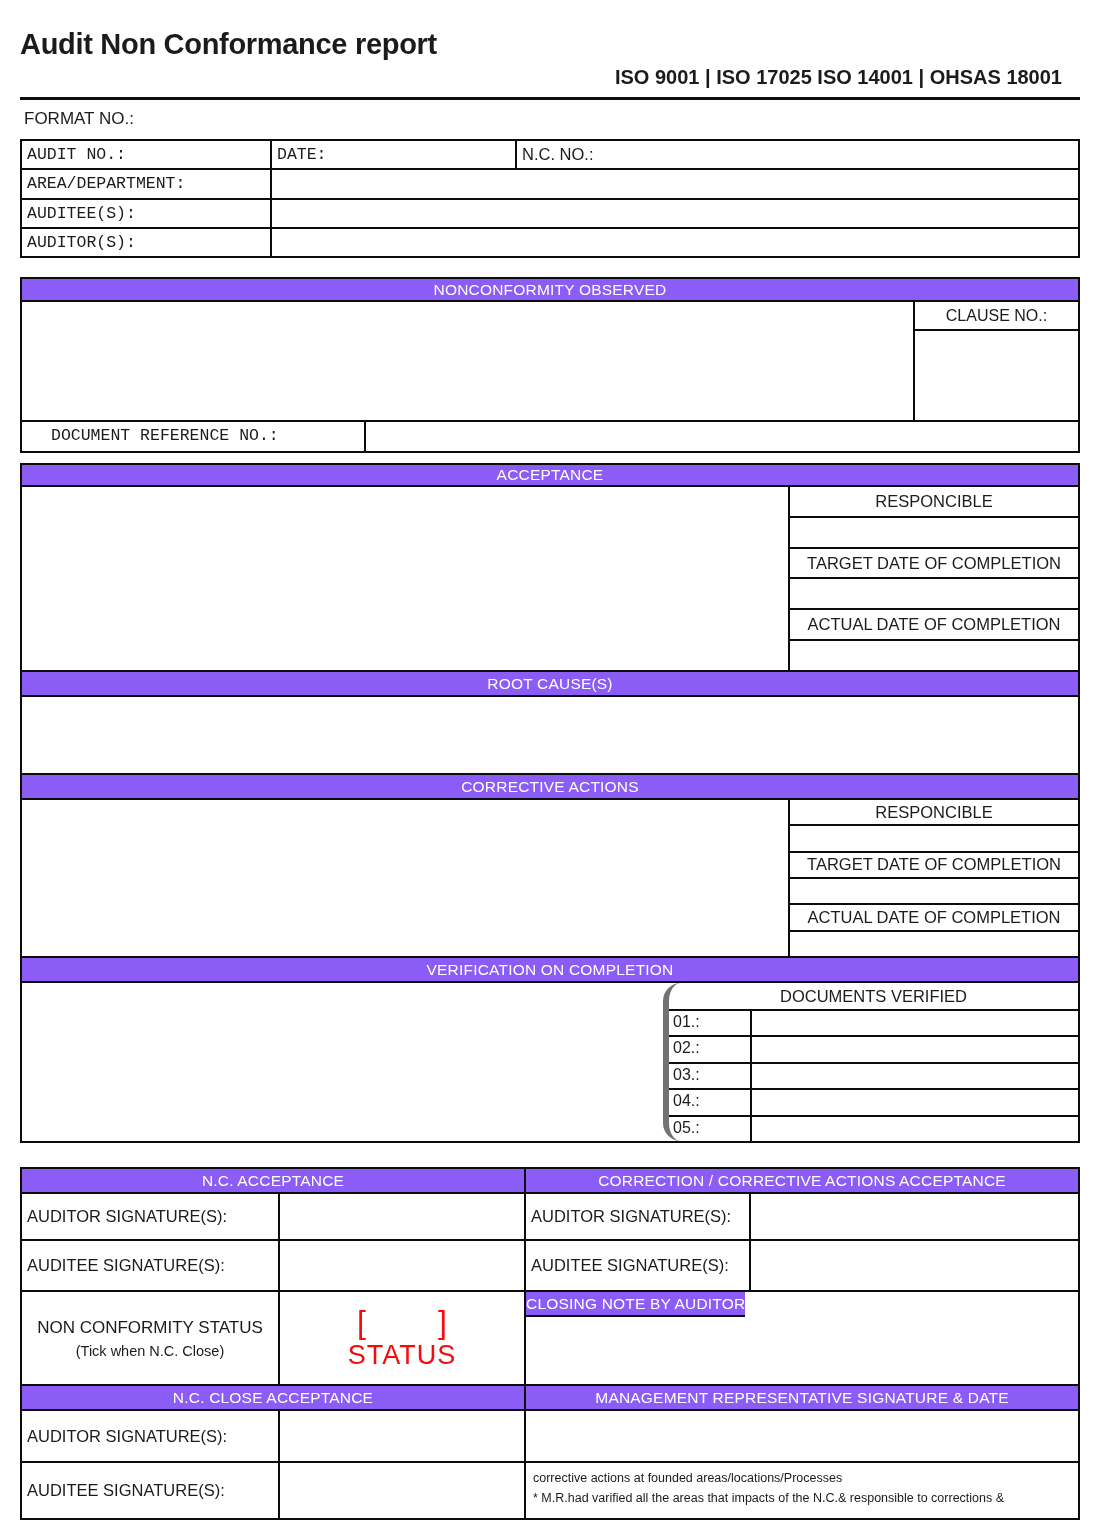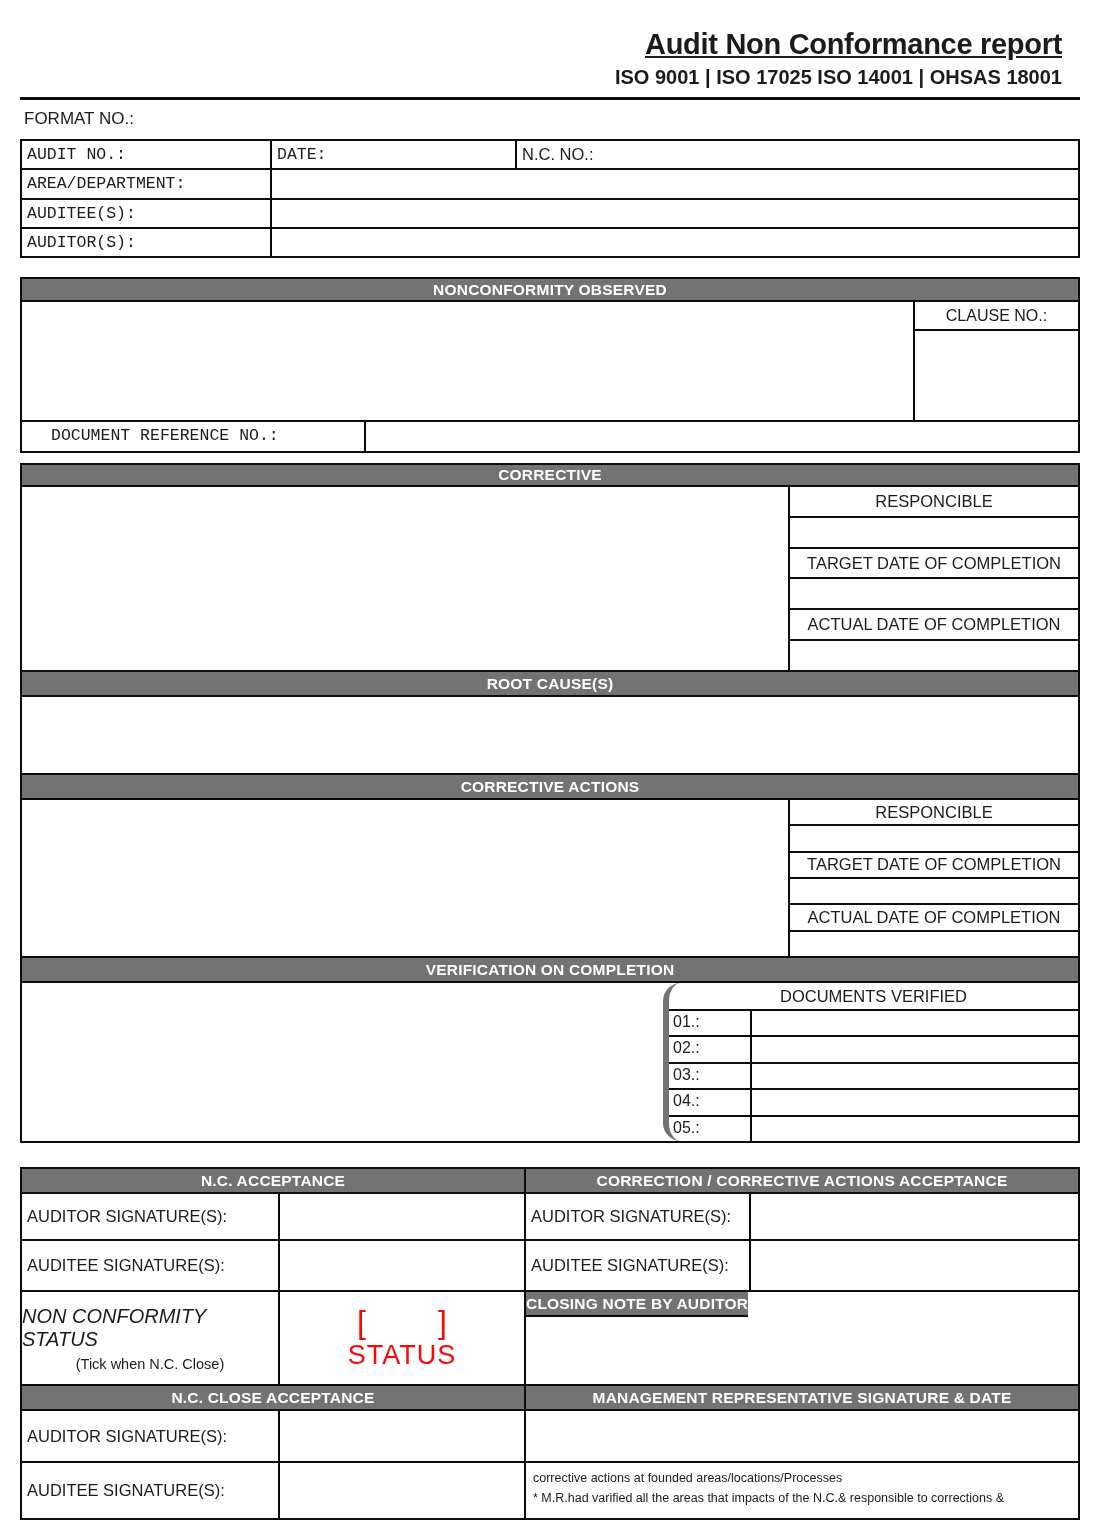--- a/index.html
+++ b/index.html
@@ -1,28 +1,28 @@
 <!DOCTYPE html>
 <html><head>
 <meta charset="utf-8">
 <style>
   * { margin:0; padding:0; box-sizing:border-box; }
   html,body { background:#ffffff; }
   body { font-family:"Liberation Sans", sans-serif; color:#1b1b1b; }
   .canvas { position:relative; width:1094px; height:1536px; background:#fff; overflow:hidden; }
 
-  .title { position:absolute; top:28px; left:20px; width:1042px; text-align:right;
-           font-size:29px; font-weight:600; letter-spacing:-0.3px;text-decoration:underline; }
+  .title { position:absolute; top:28px; left:20px; width:1042px; text-align:left;
+           font-size:29px; font-weight:600; letter-spacing:-0.3px; }
   .subtitle { position:absolute; top:66px; left:20px; width:1042px; text-align:right;
               font-size:20px; font-weight:600; }
   .rule { position:absolute; top:97px; left:20px; width:1060px; height:3px; background:#0c0c0c; }
   .format { position:absolute; top:109px; left:24px; font-size:17px; }
 
   .blk { position:absolute; left:20px; width:1060px; border:2px solid #0c0c0c; background:#fff; }
-  .bar { background:#737373; color:#ffffff; text-align:center; font-size:15.5px; font-weight:700;
+  .bar { background:#8b5cf6; color:#ffffff; text-align:center; font-size:15.5px; font-weight:400;
          letter-spacing:0.2px; display:flex; align-items:center; justify-content:center;
          border-bottom:2px solid #0c0c0c; }
   .row { display:flex; border-bottom:2px solid #0c0c0c; }
   .row:last-child { border-bottom:none; }
   .cell { padding:4px 5px; font-size:16.5px; display:flex; align-items:flex-start; }
   .lbl { border-right:2px solid #0c0c0c;font-family:Liberation Mono, monospace; }
   .fill { flex:1 1 auto; }
 
   
   .info { top:139px; height:119px; display:flex; flex-direction:column; }
@@ -57,21 +57,21 @@
   
   .accept { top:1167px; height:353px; display:flex; flex-direction:column; }
   .h-left { width:504px; border-right:2px solid #0c0c0c; display:flex; }
   .h-right { flex:1 1 auto; display:flex; }
   .accept .bar { border:none; flex:1; }
   .accept .row { align-items:stretch; }
   .lbl-s { width:258px; border-right:2px solid #0c0c0c; align-items:center; }
   .lbl-r { width:225px; border-right:2px solid #0c0c0c; align-items:center; }
   .status-lbl { width:258px; border-right:2px solid #0c0c0c; display:flex; flex-direction:column;
                 align-items:center; justify-content:center; gap:5px; }
-  .status-l1 { font-size:20px;font-style:italic; }
+  .status-l1 { font-size:17px; }
   .status-l2 { font-size:14.5px; }
   .tick { flex:1 1 auto; display:flex; flex-direction:column; align-items:center; justify-content:center; }
   .brackets { color:#f90a0a; font-size:32px; line-height:1; display:flex; gap:72px; }
   .close-word { color:#f90a0a; font-size:27px; font-weight:500; letter-spacing:1px; margin-top:2px; }
   .note-col { flex:1 1 auto; display:flex; flex-direction:row; }
   .note-col .bar { flex:none; height:25px; border-bottom:2px solid #0c0c0c; }
   .footnote { flex:1; padding:5px 7px; font-size:12.5px; line-height:1.6; display:block; }
 </style>
 </head>
 <body>
@@ -112,21 +112,21 @@
         <div class="fill"></div>
       </div>
     </div>
     <div class="doc-row">
       <div class="cell lbl" style="width:320px">DOCUMENT REFERENCE NO.:</div>
       <div class="cell fill"></div>
     </div>
   </div>
 
   <div class="blk work">
-    <div class="bar sub-bar first" style="height:24px">CORRECTIVE</div>
+    <div class="bar sub-bar first" style="height:24px">ACCEPTANCE</div>
     <div class="sub-body" style="height:185px">
       <div class="cell fill"></div>
       <div class="sidecol">
         <div>RESPONCIBLE</div>
         <div></div>
         <div>TARGET DATE OF COMPLETION</div>
         <div></div>
         <div>ACTUAL DATE OF COMPLETION</div>
         <div></div>
       </div>

